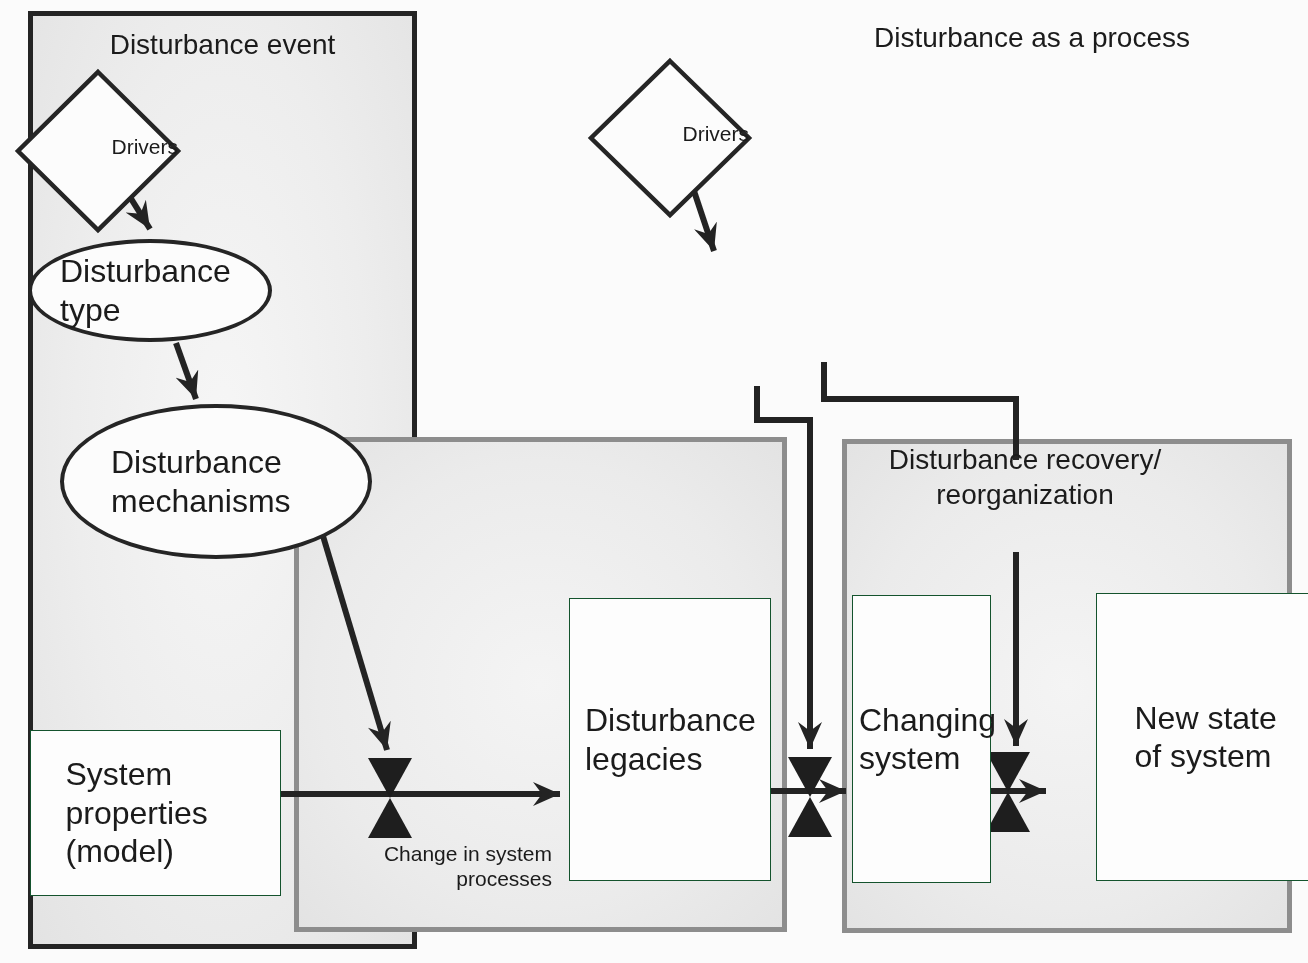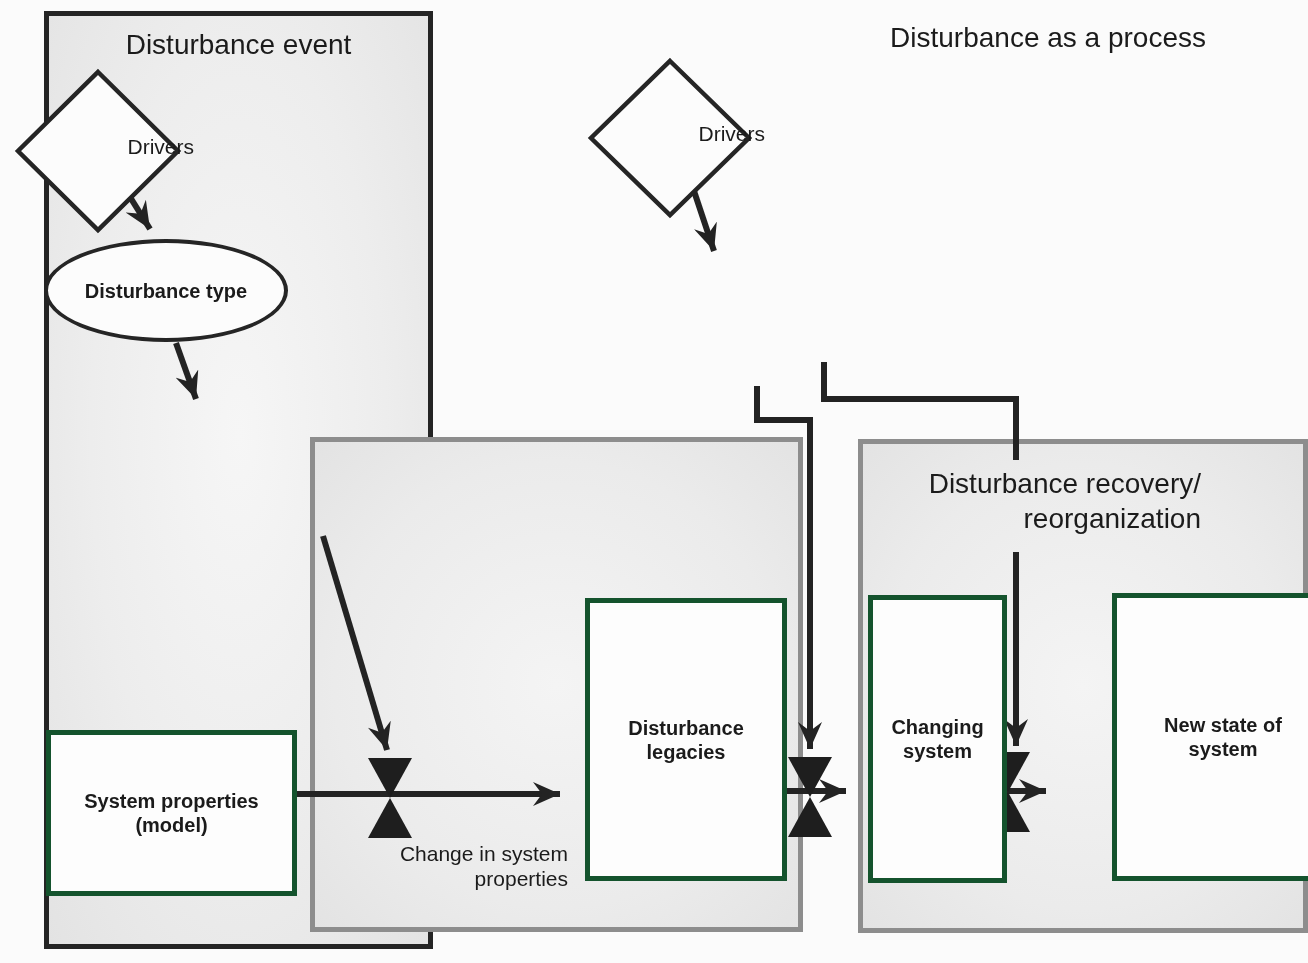--- a/index.html
+++ b/index.html
@@ -1,61 +1,61 @@
 <!DOCTYPE html>
 <html><head>
 <meta charset="utf-8">
 <style>
   html,body{margin:0;padding:0;background:#fbfbfb;}
   #canvas{
     position:relative;width:1308px;height:963px;background:#fbfbfb;
     font-family:"Liberation Sans",sans-serif;color:#1b1b1b;overflow:hidden;
   }
-  .abs{position:absolute;box-sizing:border-box;margin-left:16px;}
+  .abs{position:absolute;box-sizing:border-box;}
   
   .section-event{
     left:28px;top:11px;width:389px;height:938px;z-index:1;
     border:5px solid #242424;
     background:radial-gradient(ellipse at 50% 45%,#f6f6f6 0%,#ededed 55%,#e3e3e3 100%);
   }
   .section-gray{
     z-index:2;border:5px solid #8d8d8d;
     background:radial-gradient(ellipse at 50% 50%,#f4f4f4 0%,#ebebeb 65%,#e3e3e3 100%);
   }
   .section-impact{left:294px;top:437px;width:493px;height:495px;}
   .section-recovery{left:842px;top:439px;width:450px;height:494px;}
   
   #overlay{position:absolute;left:0;top:0;z-index:3;pointer-events:none;}
   
   .ellipse{
     z-index:4;border:4px solid #252525;border-radius:50%;
     background:#fcfcfc;display:flex;align-items:center;justify-content:center;
   }
   .whitebox{
-    z-index:4;border:5px solid #14532d;background:#fdfdfd;
+    z-index:4;border:1px solid #14532d;background:#fdfdfd;
     display:flex;align-items:center;justify-content:center;
   }
   .ell-type{left:28px;top:239px;width:244px;height:103px;}
   .ell-mech{left:60px;top:404px;width:312px;height:155px;}
   .ell-internal{left:570px;top:264px;width:280px;height:127px;}
   .box-sysprops{left:30px;top:730px;width:251px;height:166px;}
   .box-legacies{left:569px;top:598px;width:202px;height:283px;}
   .box-changing{left:852px;top:595px;width:139px;height:288px;}
   .box-newstate{left:1096px;top:593px;width:222px;height:288px;}
   
   .lbl{font-size:21px;line-height:1.2;text-align:right;z-index:5;}
   .title{font-size:28px;line-height:1.25;z-index:5;}
   .t-event{left:28px;top:27px;width:389px;text-align:center;}
   .t-process{left:830px;top:20px;width:360px;text-align:right;}
   .t-impact{left:449px;top:462px;width:240px;text-align:center;}
-  .t-recovery{left:865px;top:466px;width:320px;text-align:right;}
+  .t-recovery{left:865px;top:442px;width:320px;text-align:center;}
   .lbl-drivers-left{left:18px;top:134px;width:160px;}
   .lbl-drivers-right{left:591px;top:121px;width:158px;}
   .lbl-change{left:292px;top:841px;width:260px;}
-  .lbl-inner{font-size:20px;line-height:1.2;text-align:center;font-weight:bold;}
+  .lbl-inner{font-size:32px;line-height:1.2;text-align:left;}
   .w180{width:180px;} .w210{width:210px;} .w170{width:170px;}
   .w125{width:125px;} .w145{width:145px;}
 </style>
 </head>
 <body>
 
 <div id="canvas">
 
   <div class="abs section-event"></div>
   <div class="abs section-gray section-impact"></div>
@@ -92,38 +92,41 @@
     </g>
     <g>
       <polygon points="986,752 1030,752 1008,792" fill="#1e1e1e"></polygon>
       <polygon points="1008,792 1030,832 986,832" fill="#1e1e1e"></polygon>
     </g>
   </svg>
 
   <div class="abs ellipse ell-type">
     <div class="lbl-inner w180">Disturbance type</div>
   </div>
+  <div class="abs ellipse ell-mech">
+    <div class="lbl-inner w210">Disturbance mechanisms</div>
+  </div>
 
   <div class="abs whitebox box-sysprops">
     <div class="lbl-inner w180">System properties (model)</div>
   </div>
   <div class="abs whitebox box-legacies">
     <div class="lbl-inner w170">Disturbance legacies</div>
   </div>
   <div class="abs whitebox box-changing">
     <div class="lbl-inner w125">Changing system</div>
   </div>
   <div class="abs whitebox box-newstate">
     <div class="lbl-inner w145">New state of system</div>
   </div>
 
   <div class="abs lbl lbl-drivers-left">Drivers</div>
   <div class="abs lbl lbl-drivers-right">Drivers</div>
 
-  <div class="abs lbl lbl-change">Change in system properties</div>
+  <div class="abs lbl lbl-change">Change in system processes</div>
 
   <div class="abs title t-event">Disturbance event</div>
   <div class="abs title t-process">Disturbance as a process</div>
   <div class="abs title t-recovery">
     <div>Disturbance recovery/</div>
     <div>reorganization</div>
   </div>
 
 </div>
 

